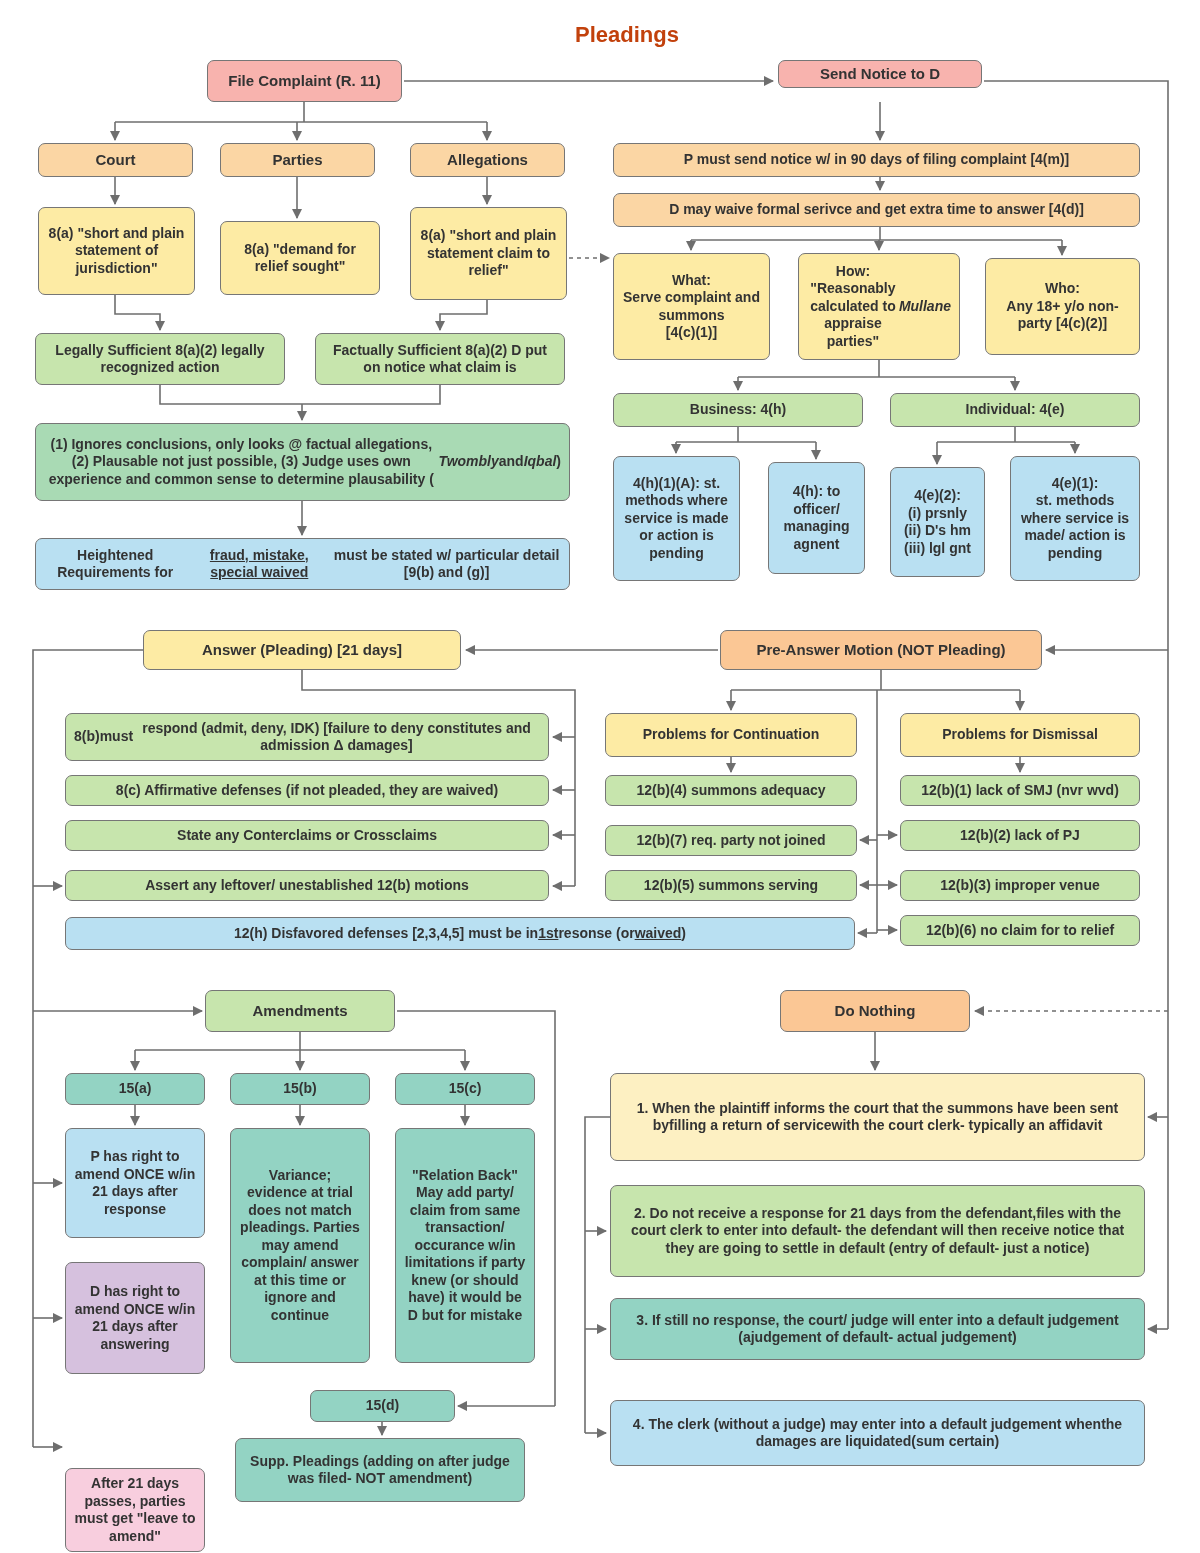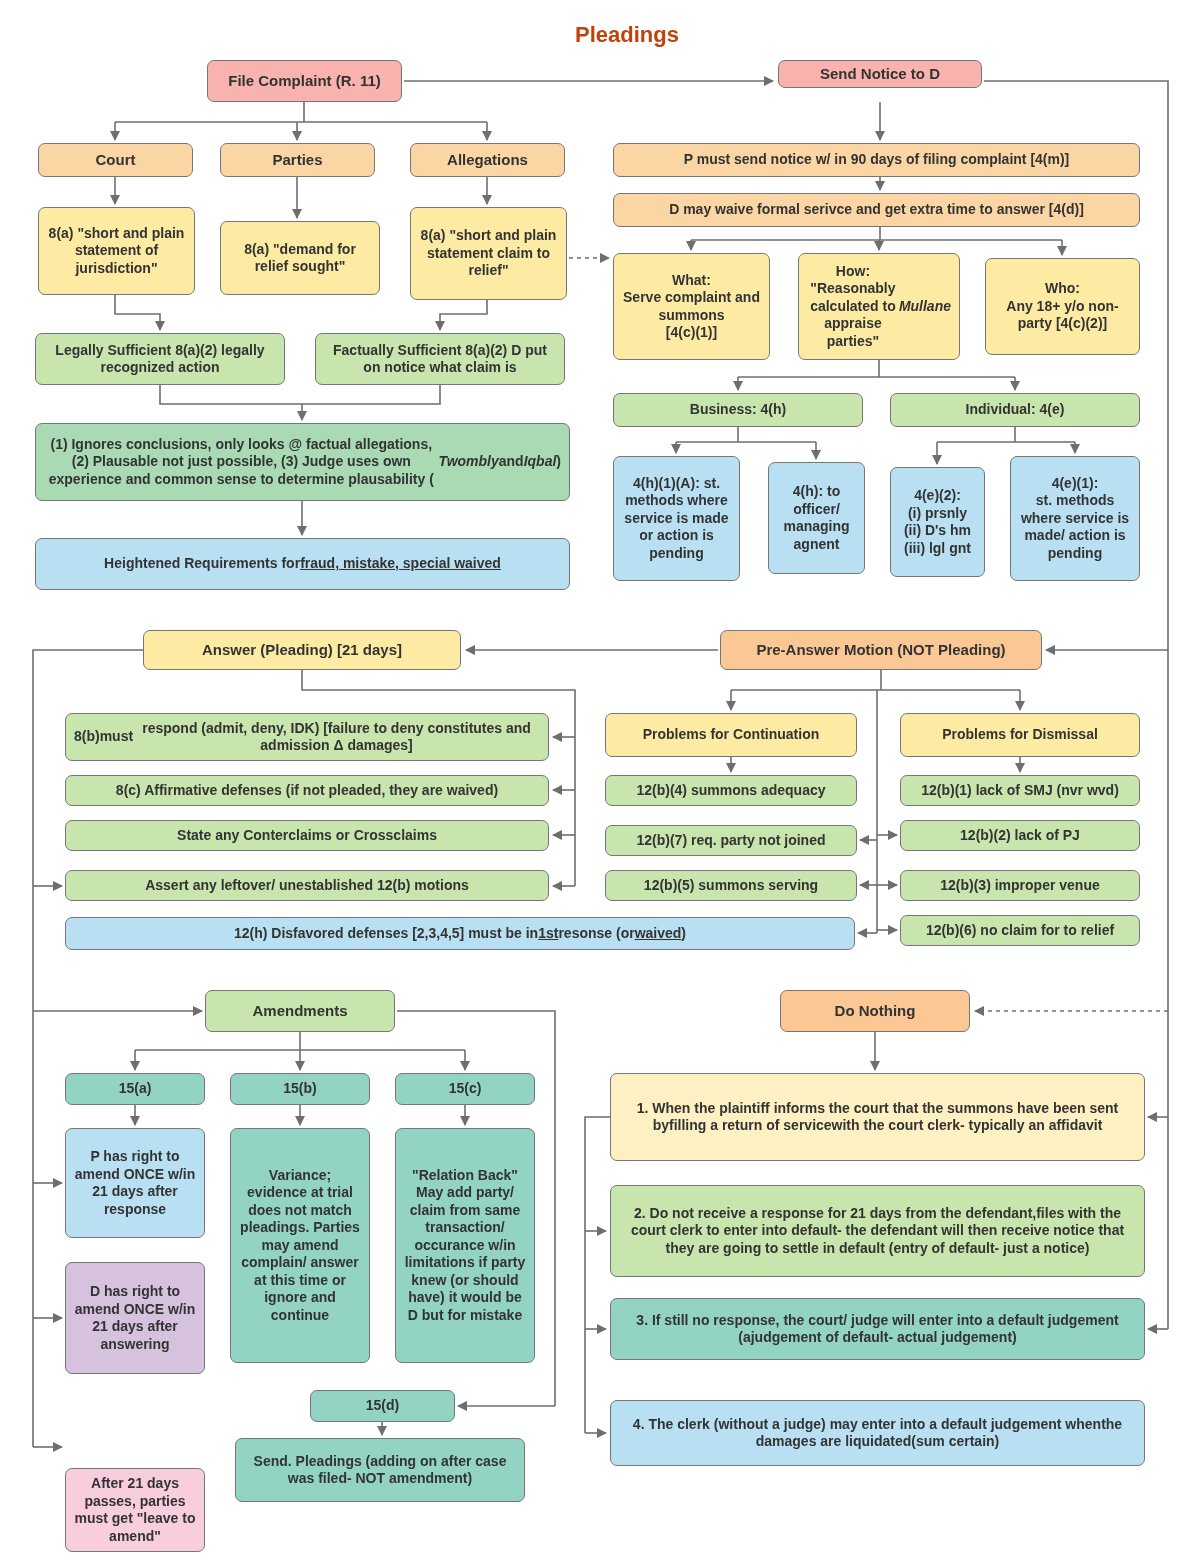--- a/index.html
+++ b/index.html
@@ -135,21 +135,21 @@
   <div class="box salmon lg" style="left:207px;top:60px;width:195px;height:42px">File Complaint (R. 11)</div>
   <div class="box orange lg" style="left:38px;top:143px;width:155px;height:34px">Court</div>
   <div class="box orange lg" style="left:220px;top:143px;width:155px;height:34px">Parties</div>
   <div class="box orange lg" style="left:410px;top:143px;width:155px;height:34px">Allegations</div>
   <div class="box yellow" style="left:38px;top:207px;width:157px;height:88px">8(a) "short and plain statement of jurisdiction"</div>
   <div class="box yellow" style="left:220px;top:221px;width:160px;height:74px">8(a) "demand for relief sought"</div>
   <div class="box yellow" style="left:410px;top:207px;width:157px;height:93px">8(a) "short and plain statement claim to relief"</div>
   <div class="box green" style="left:35px;top:333px;width:250px;height:52px">Legally Sufficient 8(a)(2) legally recognized action</div>
   <div class="box green" style="left:315px;top:333px;width:250px;height:52px">Factually Sufficient 8(a)(2) D put on notice what claim is</div>
   <div class="box green2" style="left:35px;top:423px;width:535px;height:78px"><span>(1) Ignores conclusions, only looks @ factual allegations, (2) Plausable not just possible, (3) Judge uses own experience and common sense to determine plausability (</span><span style="font-style: italic;">Twombly</span><span> and </span><span style="font-style: italic;">Iqbal</span><span>)</span></div>
-  <div class="box blue" style="left:35px;top:538px;width:535px;height:52px"><span>Heightened Requirements for </span><span style="text-decoration: underline;">fraud, mistake, special waived</span></div>
+  <div class="box blue" style="left:35px;top:538px;width:535px;height:52px"><span>Heightened Requirements for </span><span style="text-decoration: underline;">fraud, mistake, special waived</span><span> must be stated w/ particular detail [9(b) and (g)]</span></div>
 
   <div class="box salmon lg" style="left:778px;top:60px;width:204px;height:28px">Send Notice to D</div>
   <div class="box orange" style="left:613px;top:143px;width:527px;height:34px">P must send notice w/ in 90 days of filing complaint [4(m)]</div>
   <div class="box orange" style="left:613px;top:193px;width:527px;height:34px">D may waive formal serivce and get extra time to answer [4(d)]</div>
   <div class="box yellow" style="left:613px;top:253px;width:157px;height:107px">What:
 Serve complaint and summons
 [4(c)(1)]</div>
   <div class="box yellow" style="left:798px;top:253px;width:162px;height:107px"><span>How: "Reasonably calculated to appraise parties"
 </span><span style="font-style: italic;">Mullane</span></div>
   <div class="box yellow" style="left:985px;top:258px;width:155px;height:97px">Who:
@@ -186,21 +186,21 @@
   <div class="box green lg" style="left:205px;top:990px;width:190px;height:42px">Amendments</div>
   <div class="box teal" style="left:65px;top:1073px;width:140px;height:32px">15(a)</div>
   <div class="box teal" style="left:230px;top:1073px;width:140px;height:32px">15(b)</div>
   <div class="box teal" style="left:395px;top:1073px;width:140px;height:32px">15(c)</div>
   <div class="box blue" style="left:65px;top:1128px;width:140px;height:110px">P has right to amend ONCE w/in 21 days after response</div>
   <div class="box purple" style="left:65px;top:1262px;width:140px;height:112px">D has right to amend ONCE w/in 21 days after answering</div>
   <div class="box pink" style="left:65px;top:1468px;width:140px;height:84px">After 21 days passes, parties must get "leave to amend"</div>
   <div class="box teal" style="left:230px;top:1128px;width:140px;height:235px">Variance; evidence at trial does not match pleadings. Parties may amend complain/ answer at this time or ignore and continue</div>
   <div class="box teal" style="left:395px;top:1128px;width:140px;height:235px">"Relation Back" May add party/ claim from same transaction/ occurance w/in limitations if party knew (or should have) it would be D but for mistake</div>
   <div class="box teal" style="left:310px;top:1390px;width:145px;height:32px">15(d)</div>
-  <div class="box teal" style="left:235px;top:1438px;width:290px;height:64px">Send. Pleadings (adding on after case was filed- NOT amendment)</div>
+  <div class="box teal" style="left:235px;top:1438px;width:290px;height:64px">Supp. Pleadings (adding on after judge was filed- NOT amendment)</div>
 
   <div class="box orange2 lg" style="left:780px;top:990px;width:190px;height:42px">Do Nothing</div>
   <div class="box paleyellow" style="left:610px;top:1073px;width:535px;height:88px">1. When the plaintiff informs the court that the summons have been sent byfilling a return of servicewith the court clerk- typically an affidavit</div>
   <div class="box green" style="left:610px;top:1185px;width:535px;height:92px">2. Do not receive a response for 21 days from the defendant,files with the court clerk to enter into default- the defendant will then receive notice that they are going to settle in default (entry of default- just a notice)</div>
   <div class="box teal" style="left:610px;top:1298px;width:535px;height:62px">3. If still no response, the court/ judge will enter into a default judgement (ajudgement of default- actual judgement)</div>
   <div class="box blue" style="left:610px;top:1400px;width:535px;height:66px">4. The clerk (without a judge) may enter into a default judgement whenthe damages are liquidated(sum certain)</div>
 
 </div>
 
 </body></html>

